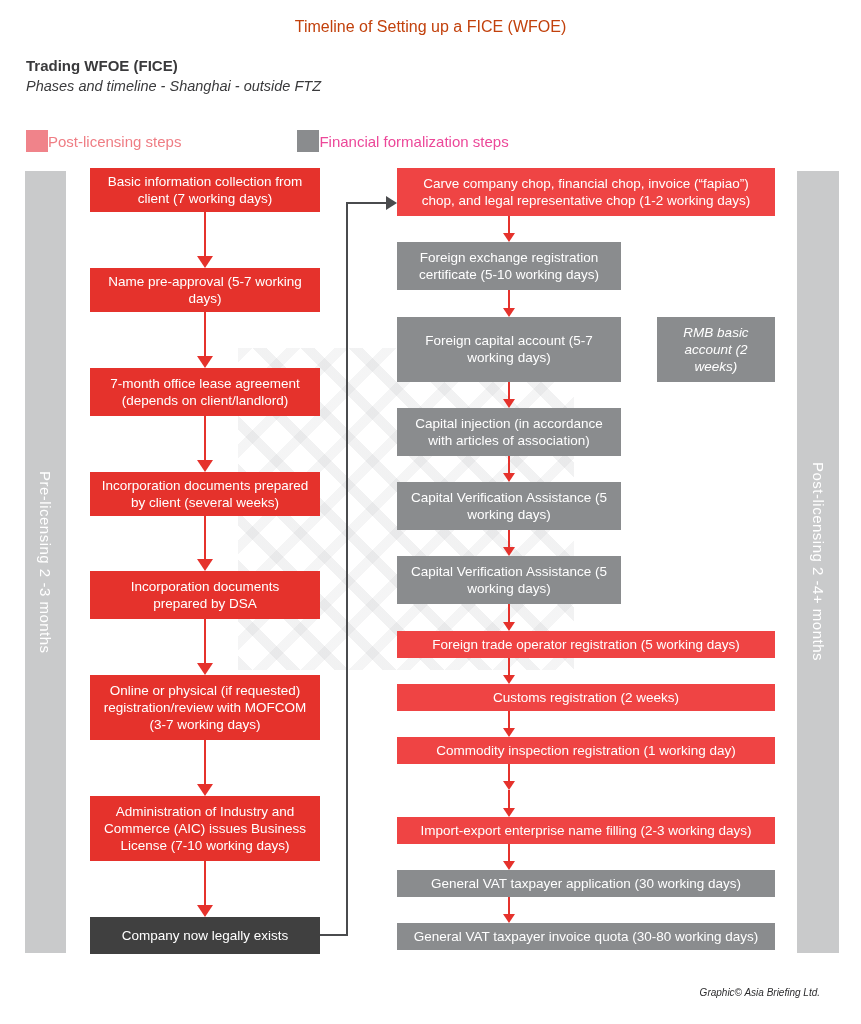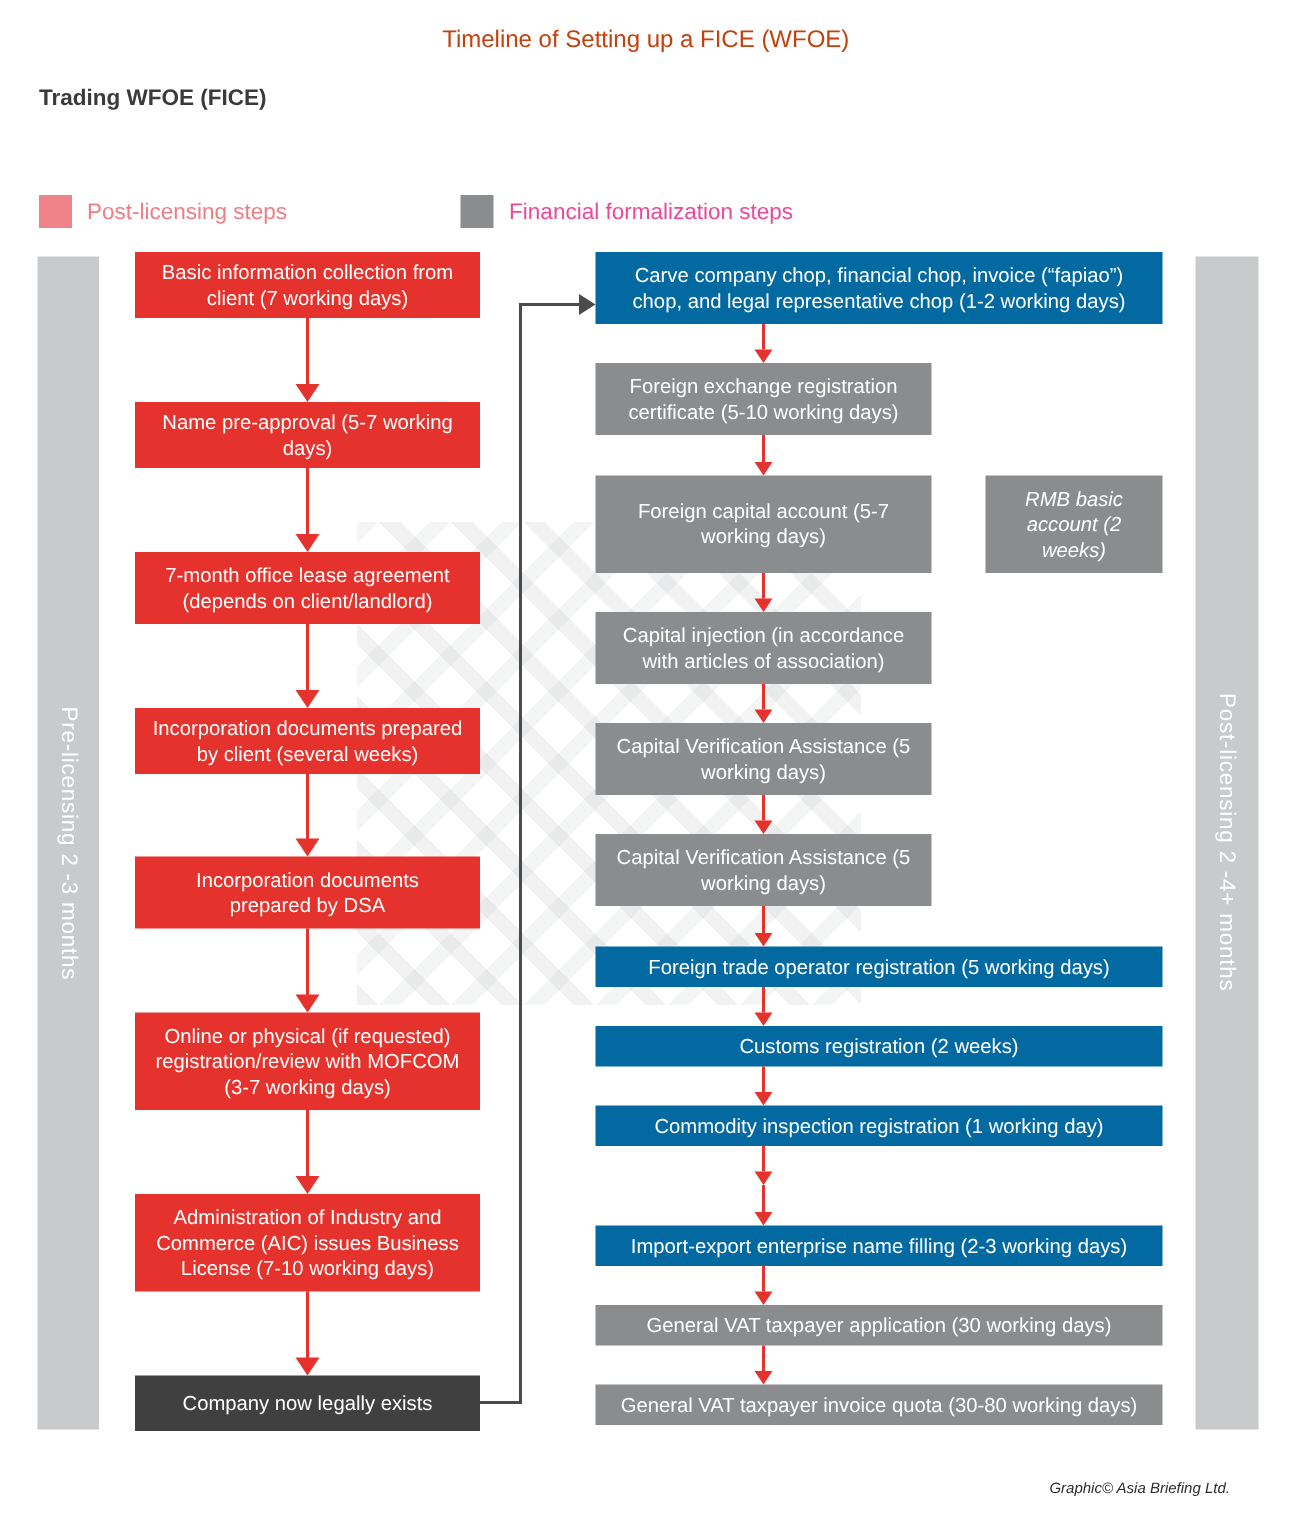--- a/index.html
+++ b/index.html
@@ -10,21 +10,21 @@
   .main-title{position:absolute;top:18px;left:0;width:100%;text-align:center;
     font-size:16px;color:#c2410c;}
   .heading{position:absolute;top:57px;left:26px;font-size:15px;font-weight:700;color:#3a3a3c;}
   .subheading{position:absolute;top:78px;left:26px;font-size:14.5px;font-style:italic;color:#3a3a3c;}
 
   
   .legend{position:absolute;top:130px;left:26px;display:flex;align-items:center;}
   .legend-swatch{width:22px;height:22px;display:inline-block;}
   .swatch-pink{background:#f0838a;}
   .swatch-gray{background:#8a8c8e;margin-left:116px;}
-  .legend-label{font-size:15px;margin-left:10px;}
+  .legend-label{font-size:15px;}
   .legend-label.pink{color:#ef7d84;}
   .legend-label.gray{color:#ec4899;}
 
   
   .sidebar{position:absolute;top:171px;height:782px;width:41px;background:#c9cacb;
     display:flex;align-items:center;justify-content:center;}
   .sidebar.left{left:25px;}
   .sidebar.right{left:797px;width:42px;}
   .sidebar span{writing-mode:vertical-rl;color:#ffffff;font-size:15px;letter-spacing:0.5px;white-space:nowrap;}
 
@@ -37,21 +37,21 @@
 
   
   .flow-col{position:absolute;display:flex;flex-direction:column;}
   .col-left{left:90px;top:168px;width:230px;height:786px;}
   .col-right{left:397px;top:168px;width:378px;height:782px;}
 
   .box{box-sizing:border-box;display:flex;align-items:center;justify-content:center;
     text-align:center;color:#ffffff;font-size:13.5px;line-height:17px;padding:7px 12px;}
   .box.red{background:#e5322c;}
   .box.black{background:#404040;min-height:37px;padding:5px 12px;}
-  .box.pink{background:#0369a1;}
+  .box.pink{background:#ef4444;}
   .box.gray{background:#8a8c8e;}
   .box.oneline{padding:5px 10px;}
   .box.narrow{width:224px;}
   .box.full{width:100%;}
   .flow-row{display:flex;width:100%;}
   .box.side{width:118px;margin-left:auto;font-style:italic;}
 
   
   .flow-arrow{position:relative;flex:1 1 auto;min-height:13px;}
   .flow-arrow .stem{position:absolute;top:0;bottom:9px;left:calc(50% - 1px);width:2px;background:#e5322c;}
@@ -72,20 +72,21 @@
 
   .footer-credit{position:absolute;top:987px;right:41px;font-size:10px;font-style:italic;color:#2c2c2e;}
 </style>
 </head>
 <body>
 
 <div id="canvas">
 
   <div class="main-title">Timeline of Setting up a FICE (WFOE)</div>
   <div class="heading">Trading WFOE (FICE)</div>
+  <div class="subheading">Phases and timeline - Shanghai - outside FTZ</div>
 
   <div class="legend">
     <span class="legend-swatch swatch-pink"></span>
     <span class="legend-label pink">Post-licensing steps</span>
     <span class="legend-swatch swatch-gray"></span>
     <span class="legend-label gray">Financial formalization steps</span>
   </div>
 
   <div class="watermark"></div>
 

